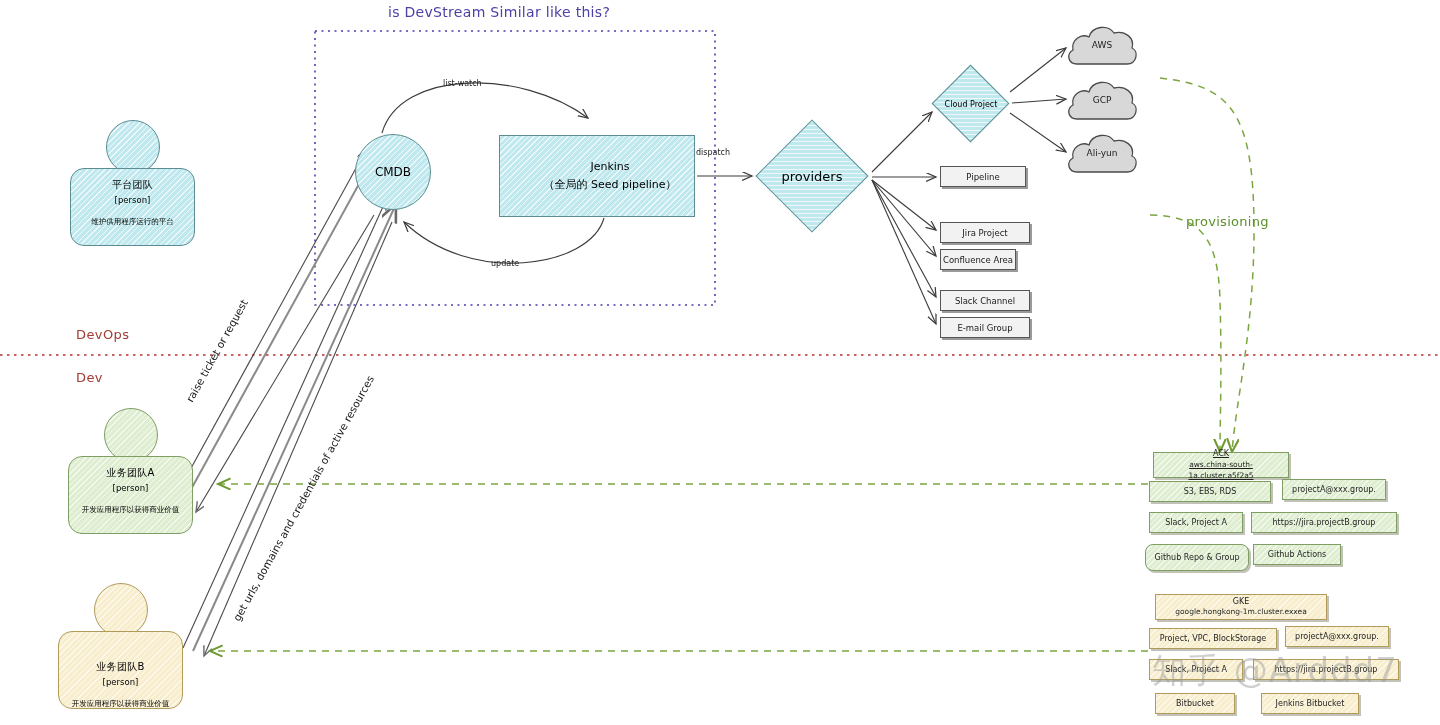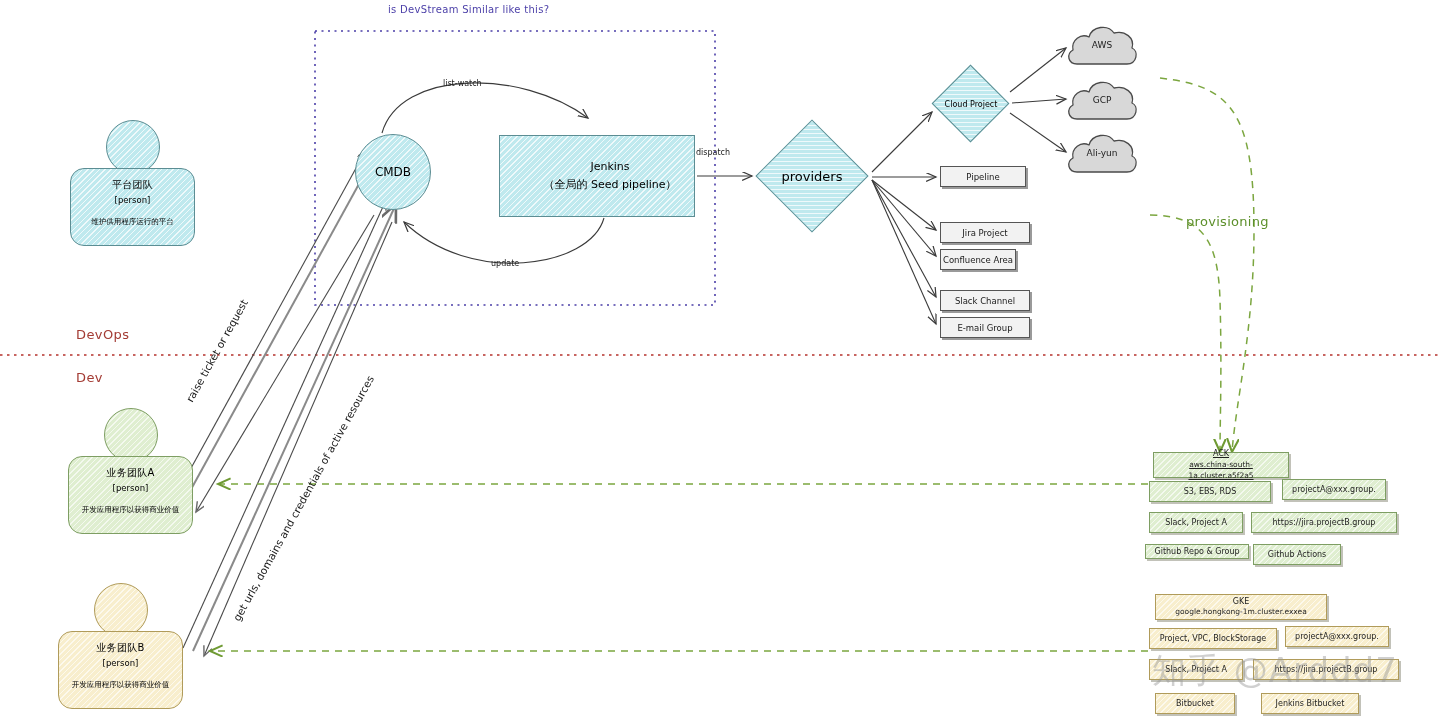--- a/index.html
+++ b/index.html
@@ -30,21 +30,21 @@
   }
   .person .pname { font-size:10px; letter-spacing:.3px; }
   .person .ptype { font-size:8.5px; margin-top:3px; }
   .person .pdesc { font-size:7.5px; margin-top:12px; text-align:center; line-height:1.25; padding:0 5px; }
 
   .fill-teal   { background:#bfe9ee; border:1.3px solid #5c8d93; }
   .fill-green  { background:#dfeed0; border:1.3px solid #7e9e63; }
   .fill-cream  { background:#f8eecd; border:1.3px solid #b09b5a; }
   .hatch-teal  { background-image:repeating-linear-gradient(135deg, rgba(255,255,255,.75) 0 1px, rgba(255,255,255,0) 1px 4px); }
   .hatch-green { background-image:repeating-linear-gradient(135deg, rgba(255,255,255,.65) 0 1px, rgba(255,255,255,0) 1px 4px); }
-  .hatch-cream { background-image:repeating-linear-gradient(135deg, rgba(255,255,255,.65) 0 1px, rgba(255,255,255,0) 1px 4px); }
+  .hatch-cream { background-image:repeating-linear-gradient(135deg, rgba(255,255,255,.65) 0 1px, rgba(255,255,255,0) 1px 4px);justify-content:flex-end; }
 
   
   .cmdb {
     width:76px; height:76px; border-radius:50%;
     display:flex; align-items:center; justify-content:center;
     font-size:12px;
   }
   .jenkins {
     width:196px; height:82px;
     display:flex; flex-direction:column; align-items:center; justify-content:center;
@@ -79,21 +79,21 @@
   .res-box .sub { font-size:7.5px; }
 
   .cloudshape { position:absolute; }
   .cloudshape .cl-label {
     position:absolute; left:0; right:0; top:50%; transform:translateY(-42%);
     text-align:center; font-size:9px; color:#222;
   }
 
   
   .lbl { position:absolute; white-space:nowrap; }
-  .title-label { font-size:10px; color:#4b3fa8; letter-spacing:.3px; }
+  .title-label { font-size:14px; color:#4b3fa8; letter-spacing:.3px; }
   .zone-label  { font-size:13px; color:#a33b34; letter-spacing:.4px; }
   .edge-label  { font-size:8px; color:#1a1a1a; }
   .prov-label  { font-size:13px; color:#5c8f2a; letter-spacing:.3px; }
   .rot-label   { font-size:10.5px; color:#1a1a1a; transform-origin:left bottom; }
 
   .watermark {
     position:absolute; left:1152px; top:648px;
     font-size:34px; color:rgba(150,150,150,.45);
     letter-spacing:1px; white-space:nowrap;
     font-family:"DejaVu Sans", sans-serif;
@@ -266,21 +266,21 @@
   </div>
   <div class="res-box fill-green hatch-green" style="left:1282px; top:479px; width:104px; height:21px;">
     <div>projectA@xxx.group.</div>
   </div>
   <div class="res-box fill-green hatch-green" style="left:1149px; top:512px; width:94px; height:21px;">
     <div>Slack, Project A</div>
   </div>
   <div class="res-box fill-green hatch-green" style="left:1251px; top:512px; width:146px; height:21px;">
     <div>https://jira.projectB.group</div>
   </div>
-  <div class="res-box fill-green hatch-green" style="left:1145px; top:544px; width:104px; height:15px;">
+  <div class="res-box fill-green hatch-green" style="left:1145px; top:544px; width:104px; height:27px;border-radius:8px;">
     <div>Github Repo &amp; Group</div>
   </div>
   <div class="res-box fill-green hatch-green" style="left:1253px; top:544px; width:88px; height:21px;">
     <div>Github Actions</div>
   </div>
 
   <div class="res-box fill-cream hatch-cream" style="left:1155px; top:594px; width:172px; height:26px;">
     <div>GKE</div>
     <div class="sub">google.hongkong-1m.cluster.exxea</div>
   </div>

